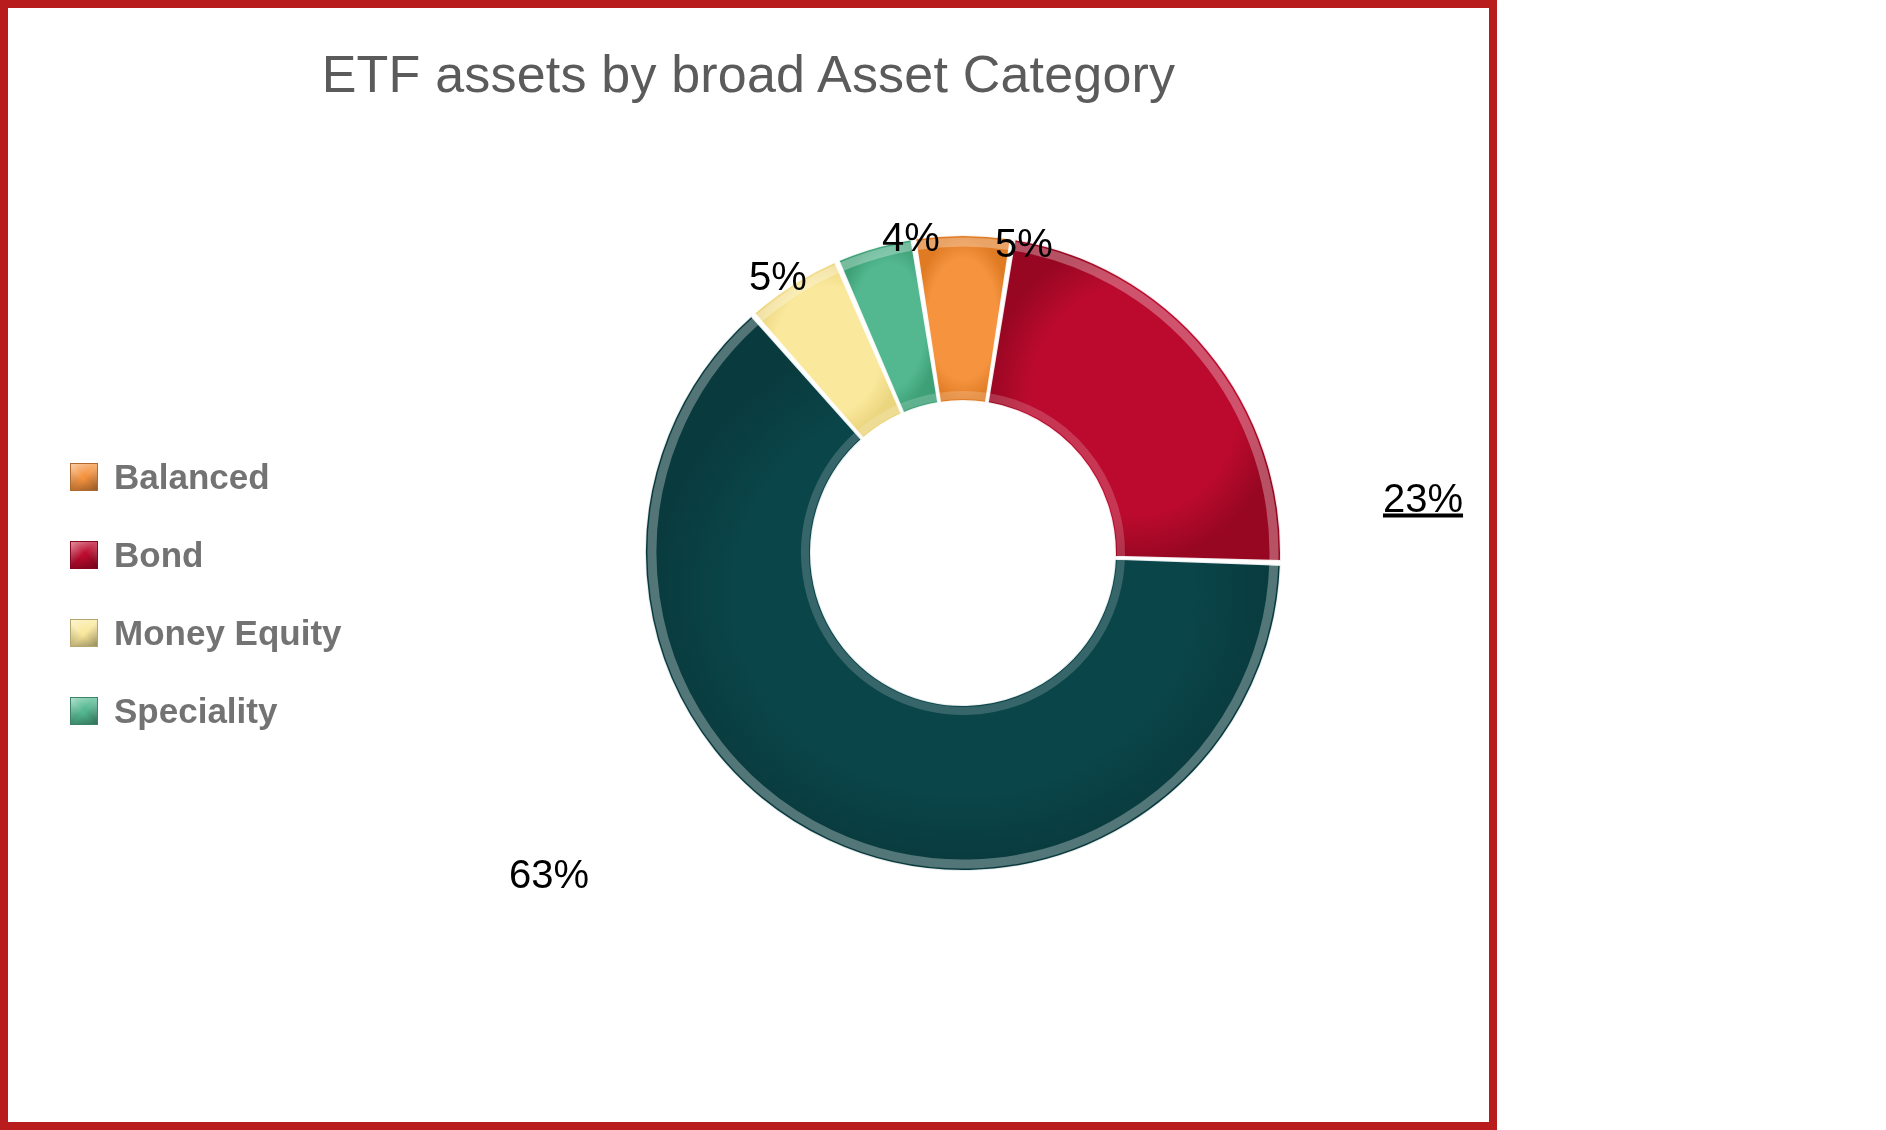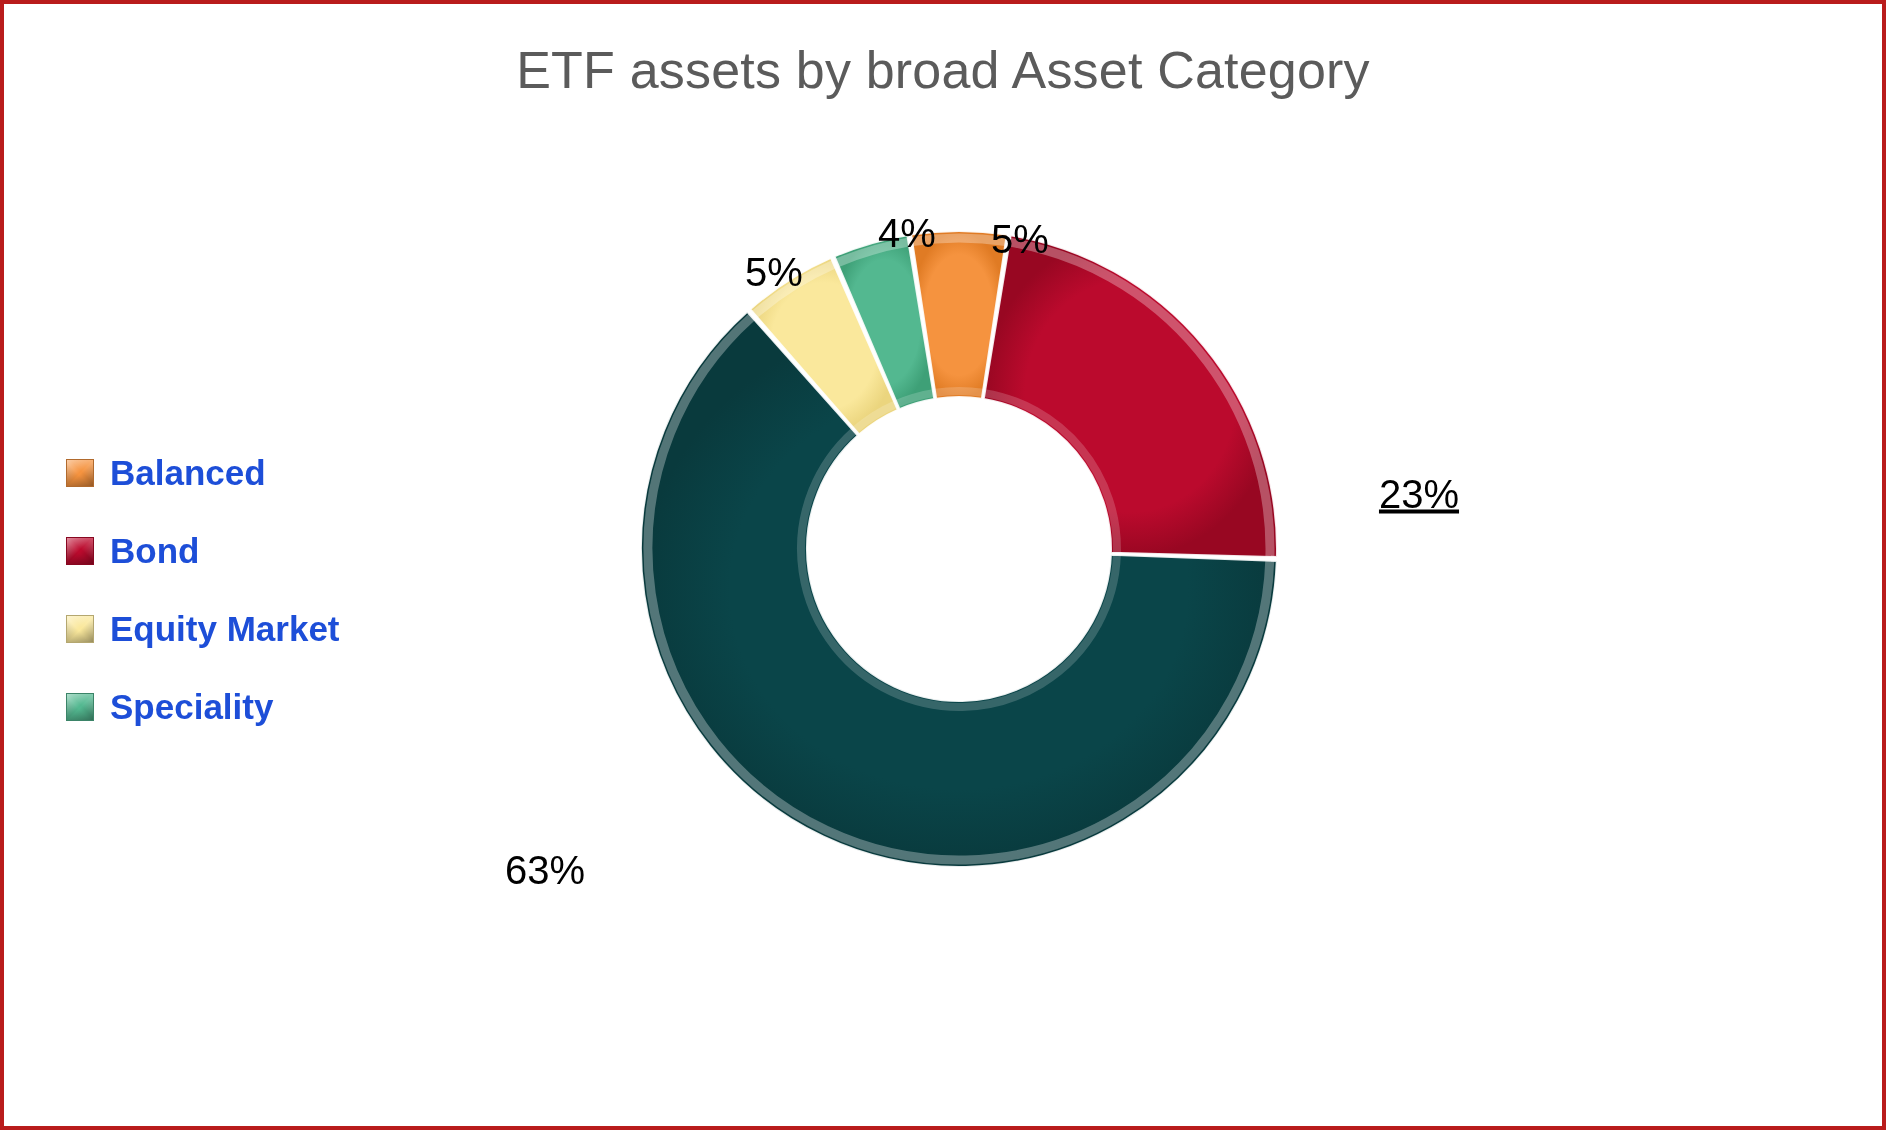--- a/index.html
+++ b/index.html
@@ -6,24 +6,24 @@
   html, body {
     margin: 0;
     padding: 0;
     background: #ffffff;
   }
   body {
     font-family: "Liberation Sans", sans-serif;
   }
   .canvas {
     position: relative;
-    width: 1886px;
+    width: 1497px;
     height: 1130px;
     background: #ffffff;
-    border: 4px solid #b91c1c;
+    border: 8px solid #b91c1c;
     box-sizing: border-box;
     overflow: hidden;
   }
   .chart-title {
     position: absolute;
     left: 0;
     right: 0;
     top: 36px;
     text-align: center;
     font-size: 52px;
@@ -64,21 +64,21 @@
       linear-gradient(to top left, rgba(0,0,0,0.40) 0%, rgba(0,0,0,0) 48%);
   }
   .legend-swatch::after {
     background:
       linear-gradient(to bottom left, rgba(255,255,255,0.30) 0%, rgba(255,255,255,0) 45%),
       linear-gradient(to top right, rgba(0,0,0,0.25) 0%, rgba(0,0,0,0) 45%);
   }
   .legend-label {
     font-size: 35px;
     font-weight: bold;
-    color: #1d4ed8;
+    color: #737373;
     white-space: nowrap;
     font-family: "Liberation Sans", sans-serif;
   }
   .donut-wrap {
     position: absolute;
     left: 0;
     top: 0;
     width: 1886px;
     height: 1130px;
     pointer-events: none;
@@ -103,21 +103,21 @@
     <div class="legend-item">
       <span class="legend-swatch" style="background: rgb(245, 147, 63);"></span>
       <span class="legend-label">Balanced</span>
     </div>
     <div class="legend-item">
       <span class="legend-swatch" style="background: rgb(187, 10, 45);"></span>
       <span class="legend-label">Bond</span>
     </div>
     <div class="legend-item">
       <span class="legend-swatch" style="background: rgb(250, 232, 156);"></span>
-      <span class="legend-label">Equity Market</span>
+      <span class="legend-label">Money Equity</span>
     </div>
     <div class="legend-item">
       <span class="legend-swatch" style="background: rgb(83, 184, 144);"></span>
       <span class="legend-label">Speciality</span>
     </div>
   </div>
 
   <div class="donut-wrap">
     <svg id="donut-svg" width="1886" height="1130" viewBox="0 0 1886 1130" xmlns="http://www.w3.org/2000/svg">
       <defs>

